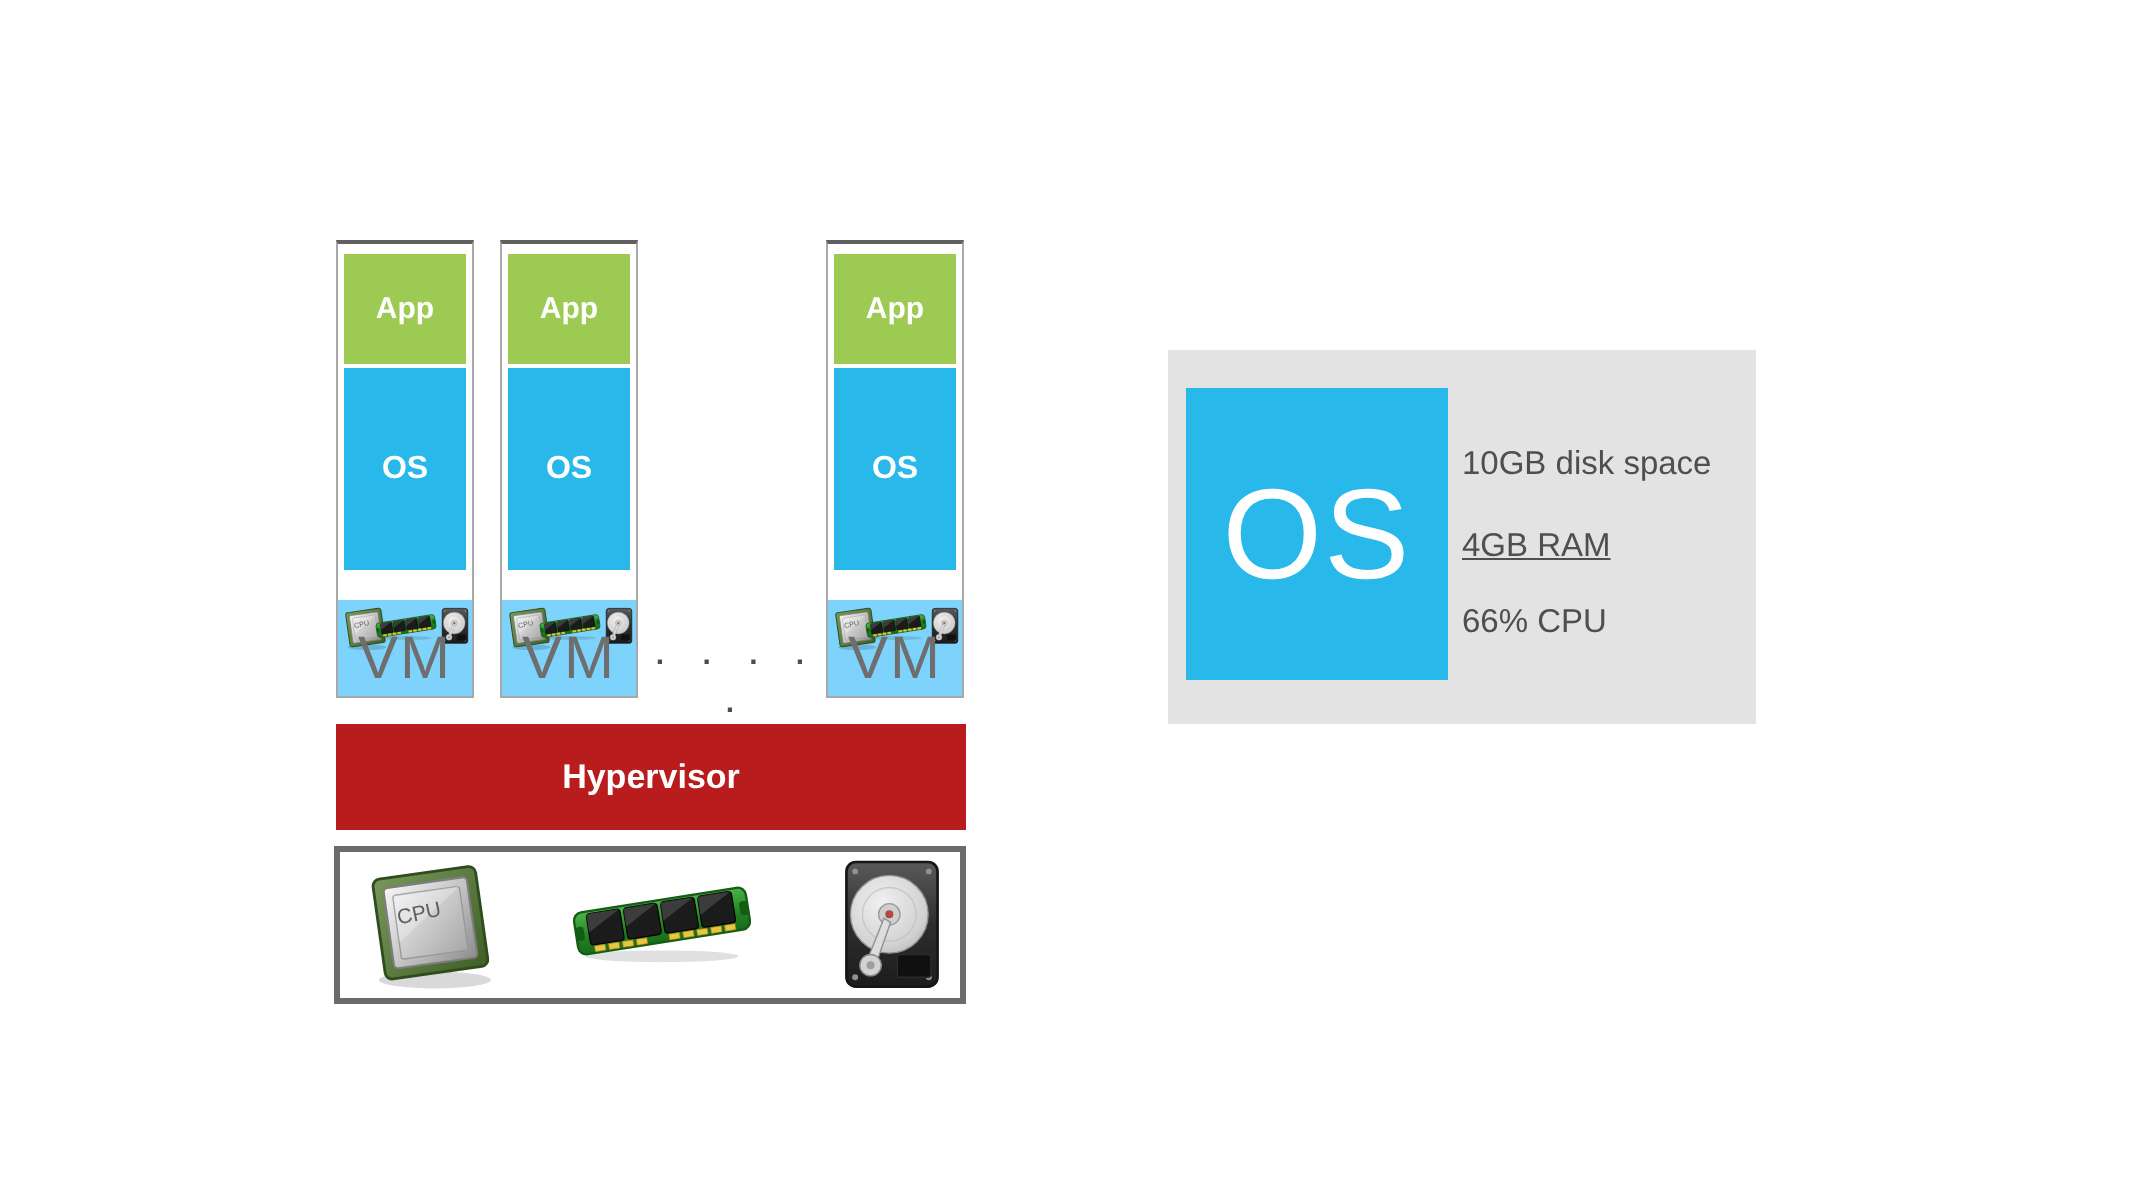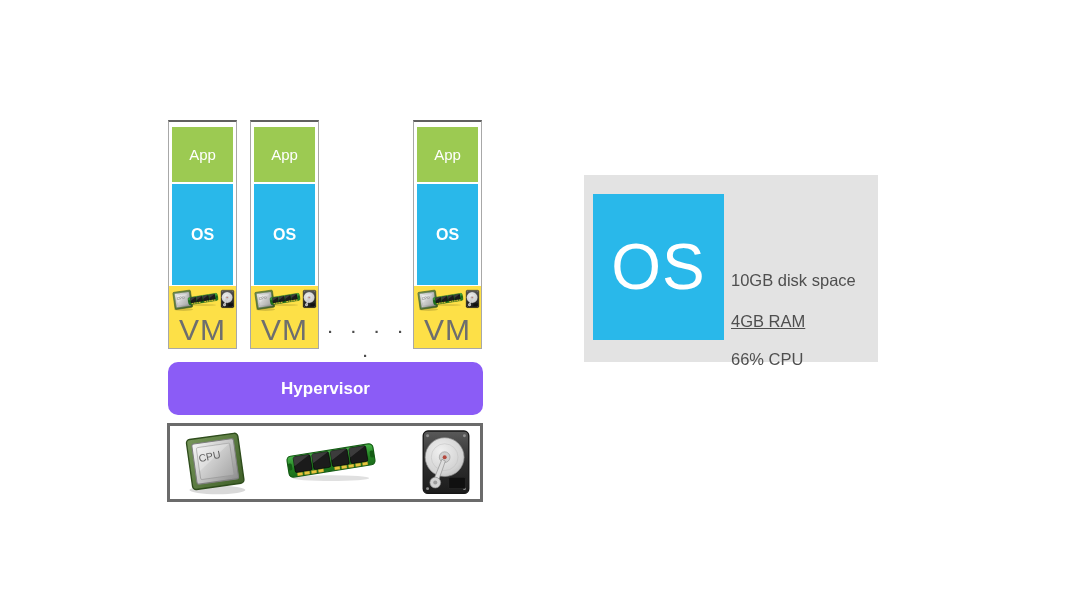--- a/index.html
+++ b/index.html
@@ -7,67 +7,67 @@
     position:relative;width:1068px;height:600px;background:#ffffff;overflow:hidden;
     font-family:"Liberation Sans", sans-serif;
   }
   
   .vm-col{
     position:absolute;top:120px;width:67px;height:226px;background:#ffffff;
     border:1px solid #a8a8a8;border-top:2px solid #606060;
   }
   .app-box{
     position:absolute;left:3px;top:5px;width:61px;height:55px;background:#9cca52;
-    color:#ffffff;font-size:15px;font-weight:400;display:flex;align-items:center;justify-content:center;
+    color:#ffffff;font-size:15px;font-weight:700;display:flex;align-items:center;justify-content:center;
   }
   .os-box{
     position:absolute;left:3px;top:62px;width:61px;height:101px;background:#29b8ea;
     color:#ffffff;font-size:16px;font-weight:600;display:flex;align-items:center;justify-content:center;
   }
   .col-footer{
-    position:absolute;left:0;bottom:0;width:100%;height:62px;background:#fde047;
+    position:absolute;left:0;bottom:0;width:100%;height:48px;background:#7dd3fc;
   }
   .mini-icons{position:absolute;left:50%;top:1px;width:64px;height:26px;transform:translateX(-50%);}
   .mini-cpu{position:absolute;left:0px;top:1px;width:24px;height:24px;}
   .mini-ram{position:absolute;left:16px;top:4px;width:32px;height:16px;}
   .mini-hdd{position:absolute;left:49px;top:2px;width:15px;height:20px;}
   .vm-label{
     position:absolute;left:0;bottom:3px;width:100%;text-align:center;
     font-size:30px;line-height:30px;color:#6e6e6e;letter-spacing:1px;
   }
   
   .dots{
     position:absolute;left:318px;top:316px;width:96px;height:24px;
     text-align:center;font-size:15px;font-weight:700;color:#4d4d4d;
     letter-spacing:2px;word-spacing:11px;line-height:24px;
   }
   
   .hypervisor{
-    position:absolute;left:168px;top:362px;width:315px;height:53px;background:#8b5cf6;
+    position:absolute;left:168px;top:362px;width:315px;height:53px;background:#b91c1c;
     color:#ffffff;font-size:17px;font-weight:600;
-    display:flex;align-items:center;justify-content:center;border-radius:10px;
+    display:flex;align-items:center;justify-content:center;
   }
   
   .hw-box{
     position:absolute;left:167px;top:423px;width:310px;height:73px;
     background:#ffffff;border:3px solid #6b6b6b;
   }
   .hw-cpu{position:absolute;left:8px;top:1px;width:76px;height:70px;}
   .hw-ram{position:absolute;left:114px;top:11px;width:94px;height:47px;}
   .hw-hdd{position:absolute;left:249px;top:3px;width:54px;height:67px;}
   
   .os-panel{
     position:absolute;left:584px;top:175px;width:294px;height:187px;background:#e3e3e3;
   }
   .os-big{
     position:absolute;left:9px;top:19px;width:131px;height:146px;background:#29b8ea;
     color:#ffffff;font-size:64px;font-weight:400;letter-spacing:1px;
     display:flex;align-items:center;justify-content:center;
   }
-  .spec{position:absolute;left:147px;font-size:16.5px;color:#4f4f4f;line-height:20px;margin-top:48px;}
+  .spec{position:absolute;left:147px;font-size:16.5px;color:#4f4f4f;line-height:20px;}
   .spec-0{top:47px;}
   .spec-1{top:88px;text-decoration:underline;}
   .spec-2{top:126px;}
   .hidden-defs{position:absolute;width:0;height:0;overflow:hidden;}
 </style>
 </head>
 <body>
 
 <svg class="hidden-defs" aria-hidden="true">
   <defs>

